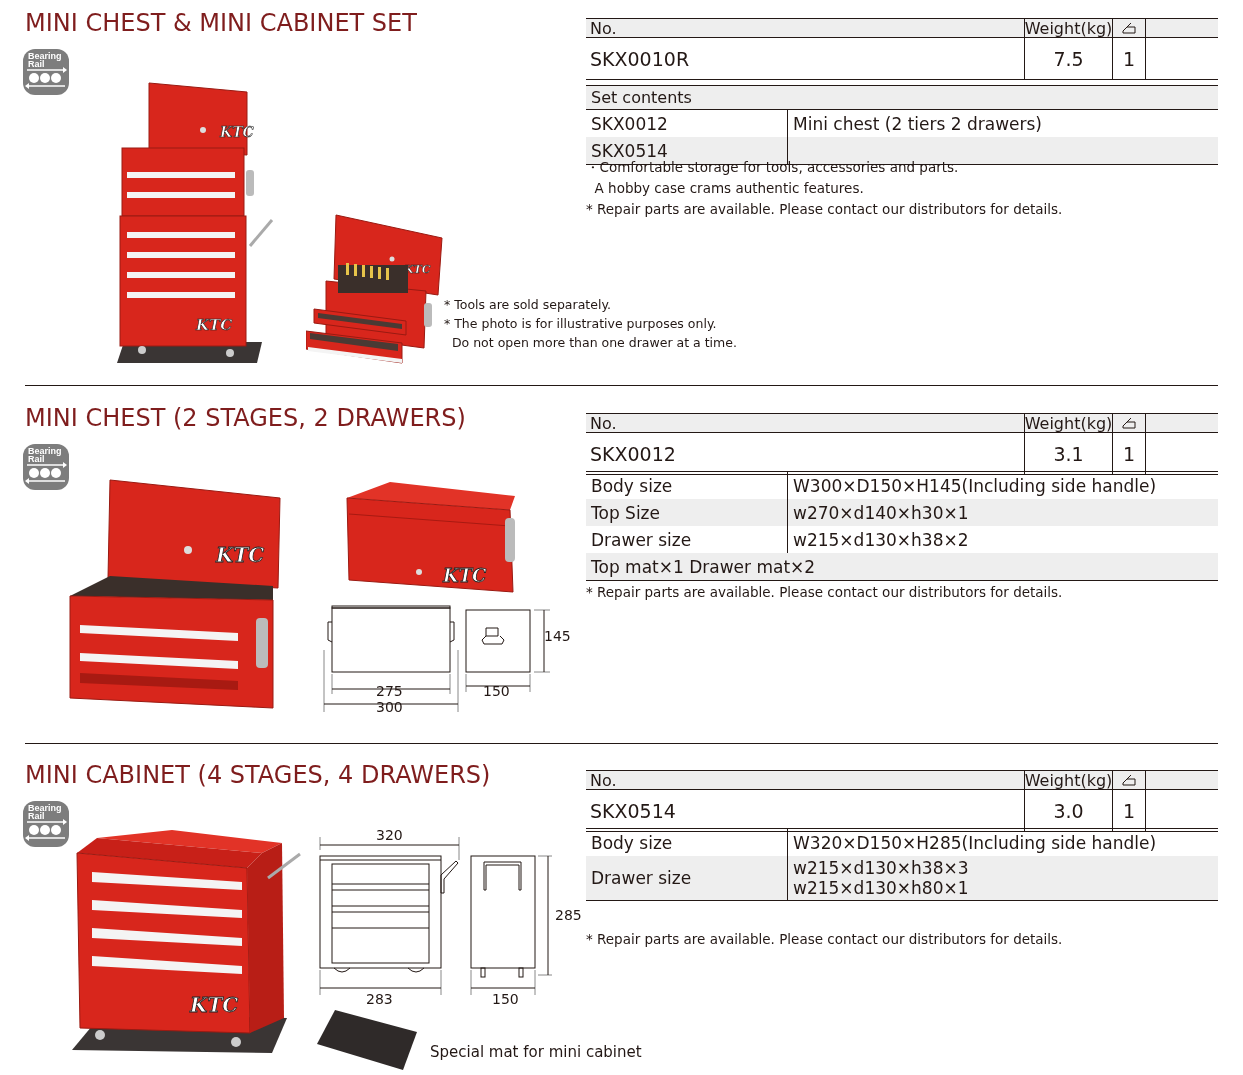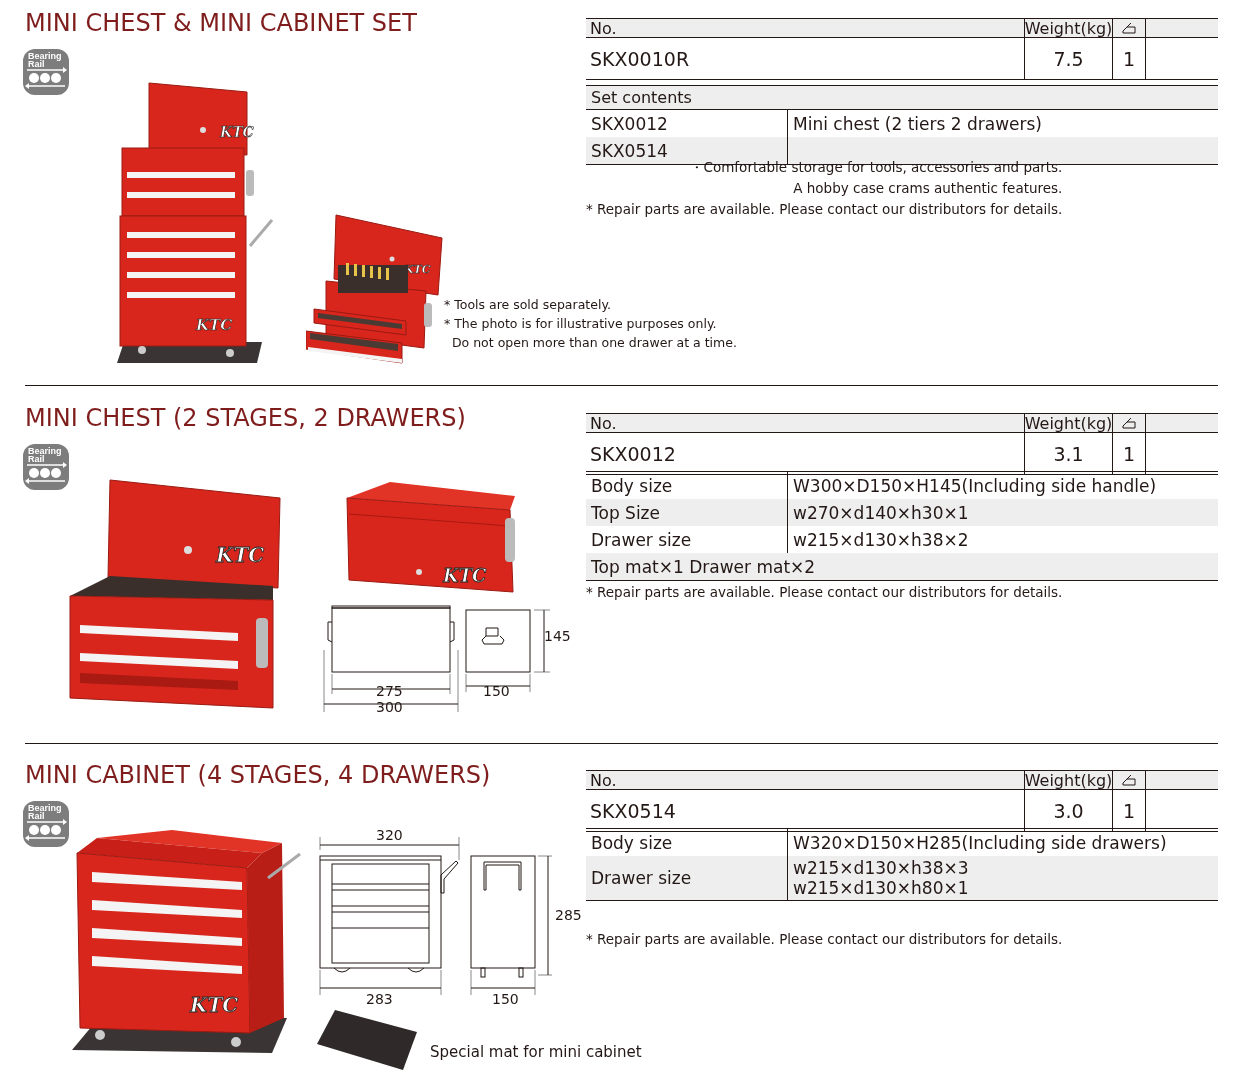--- a/index.html
+++ b/index.html
@@ -27,21 +27,21 @@
   .spec .row1 .cell { font-size: 19px; }
 
   .detail { position: absolute; left: 586px; width: 632px; border-top: 1.5px solid #231815; border-bottom: 1.5px solid #231815; font-size: 17px; }
   .detail .drow { position: relative; display: flex; min-height: 27px; }
   .detail .drow.alt { background: #eeeeee; }
   .detail .dlabel { width: 202px; padding-left: 5px; display: flex; align-items: center; border-right: 1px solid #231815; }
   .detail .dval { padding-left: 5px; display: flex; flex-direction: column; justify-content: center; line-height: 20px; }
   .detail .full { padding-left: 5px; display: flex; align-items: center; }
   .detail .sethdr { font-size: 16px; }
 
-  .note { position: absolute; font-size: 13.5px; color: #231815; white-space: nowrap; line-height: 21px; text-align: right; }
+  .note { position: absolute; font-size: 13.5px; color: #231815; white-space: nowrap; line-height: 21px; }
   .small-note { position: absolute; font-size: 12.5px; line-height: 19px; white-space: nowrap; }
 
   .dim { position: absolute; font-size: 14px; color: #231815; }
   .caption { position: absolute; font-size: 15px; white-space: nowrap; }
 
   .img { position: absolute; }
 </style>
 </head>
 <body>
 
@@ -338,21 +338,21 @@
     <div class="row1">
       <div class="cell c-no">SKX0514</div>
       <div class="cell c-wt">3.0</div>
       <div class="cell c-qty">1</div>
     </div>
   </div>
 
   <div class="detail" style="top:828px;">
     <div class="drow">
       <div class="dlabel">Body size</div>
-      <div class="dval">W320×D150×H285(Including side drawers)</div>
+      <div class="dval">W320×D150×H285(Including side handle)</div>
     </div>
     <div class="drow alt" style="min-height:44px;">
       <div class="dlabel">Drawer size</div>
       <div class="dval">
         <div>w215×d130×h38×3</div>
         <div>w215×d130×h80×1</div>
       </div>
     </div>
   </div>
 

